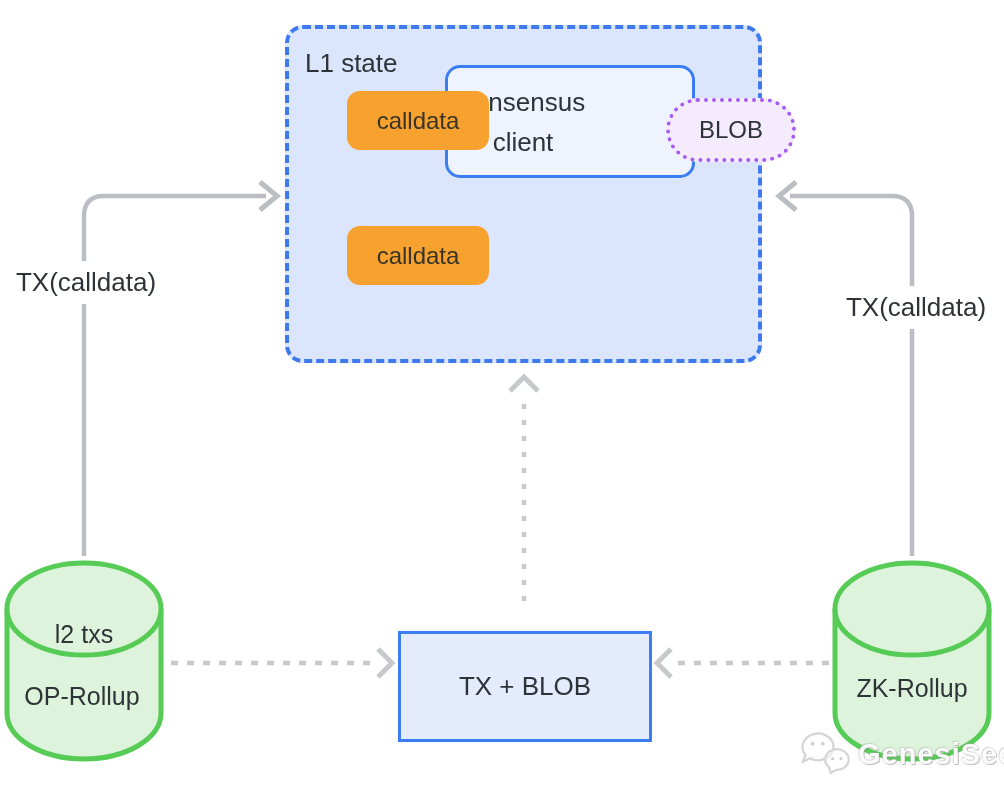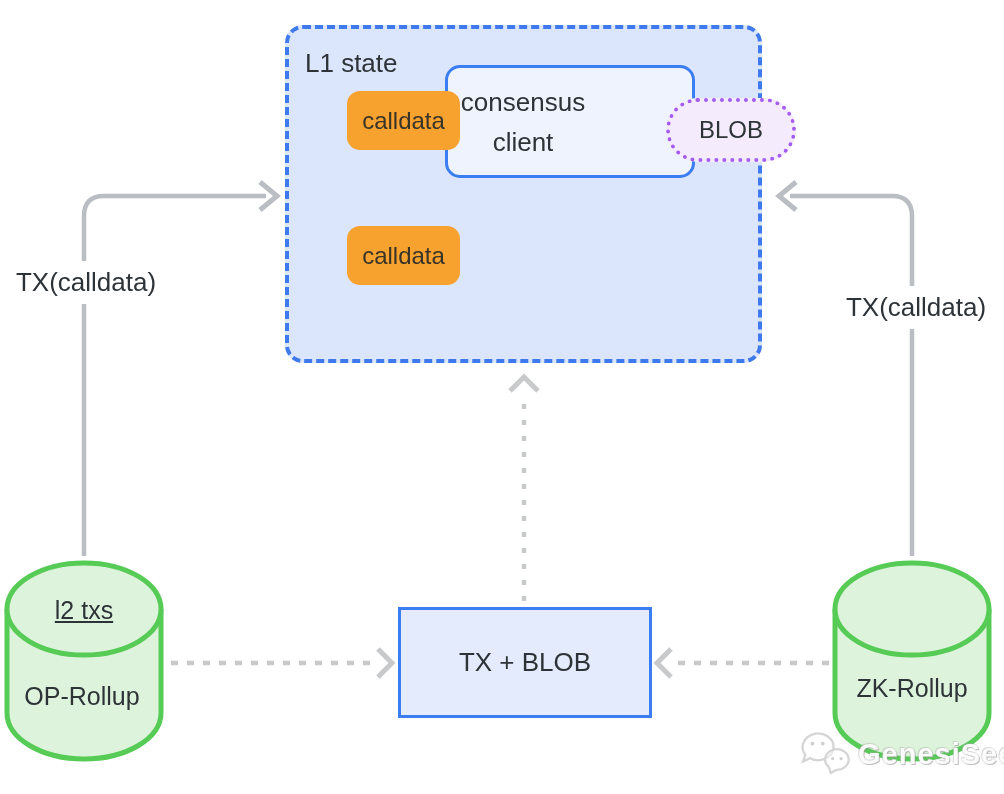--- a/index.html
+++ b/index.html
@@ -36,21 +36,21 @@
     display: flex; align-items: center; 
     text-align: center;
     z-index: 3;
   }
   .client-box span { display: inline-block; max-width: 150px; font-size: 26px; line-height: 40px; }
   .consensus { left: 445px; top: 65px; width: 244px; height: 107px; }
   .execution { left: 445px; top: 212px; width: 248px; height: 106px; }
 
   
   .badge {
-    width: 113px; height: 59px;
+    width: 142px; height: 59px;
     background: var(--orange, #f7a12f);
     border-radius: 13px;
     display: flex; align-items: center; justify-content: center;
     font-size: 24px;
     color: #383428;
     z-index: 4;
   }
   .badge-top { left: 347px; top: 91px; }
   .badge-bottom { left: 347px; top: 226px; }
 
@@ -60,21 +60,21 @@
     background: var(--purple-fill, #f4ecfc);
     border: 4px dotted var(--purple-border, #a55cf4);
     border-radius: 32px;
     display: flex; align-items: center; justify-content: center;
     font-size: 24px;
     z-index: 4;
   }
 
   
   .txblob {
-    left: 398px; top: 607px; width: 248px; height: 105px;
+    left: 398px; top: 631px; width: 248px; height: 105px;
     background: var(--txblob-fill, #e3ebfc);
     border: 3px solid var(--client-border, #3b7df2);
     display: flex; align-items: center; justify-content: center;
     font-size: 26px;
     z-index: 3;
   }
 
   
   .arrows { left: 0; top: 0; z-index: 2; }
   .arrows .solid { stroke: var(--arrow-gray, #babdc1); stroke-width: 4.5; fill: none; }
@@ -93,21 +93,21 @@
   }
   .txlabel-left  { left: 4px;  top: 261px; width: 160px; }
   .txlabel-right { left: 833px; top: 286px; width: 162px; }
 
   
   .cyl { z-index: 2; }
   .cyl-left  { left: 2px;   top: 557px; }
   .cyl-right { left: 830px; top: 557px; }
   .cyl-body { fill: var(--green-fill, #def3db); stroke: var(--green-border, #56cb56); stroke-width: 5; stroke-linejoin: round; }
   .cyl-text { font-size: 25px; text-align: center; width: 164px; z-index: 3; }
-  .cyl-top-left   { left: 2px;   top: 596px; text-decoration: underline; }
+  .cyl-top-left   { left: 2px;   top: 620px; }
   .cyl-name-left  { left: 0;   top: 682px; }
   .cyl-top-right  { left: 830px; top: 596px; }
   .cyl-name-right { left: 830px; top: 674px; }
 
   
   .watermark { left: 796px; top: 729px; display: flex; align-items: center; z-index: 5; }
   .wm-icon { width: 62px; height: 50px; }
   .wm-icon .bubble { fill: rgba(255,255,255,0.45); stroke: #d5d5d5; stroke-width: 2.4; }
   .wm-icon .eye { fill: #d0d0d0; stroke: none; }
   .wm-text {

